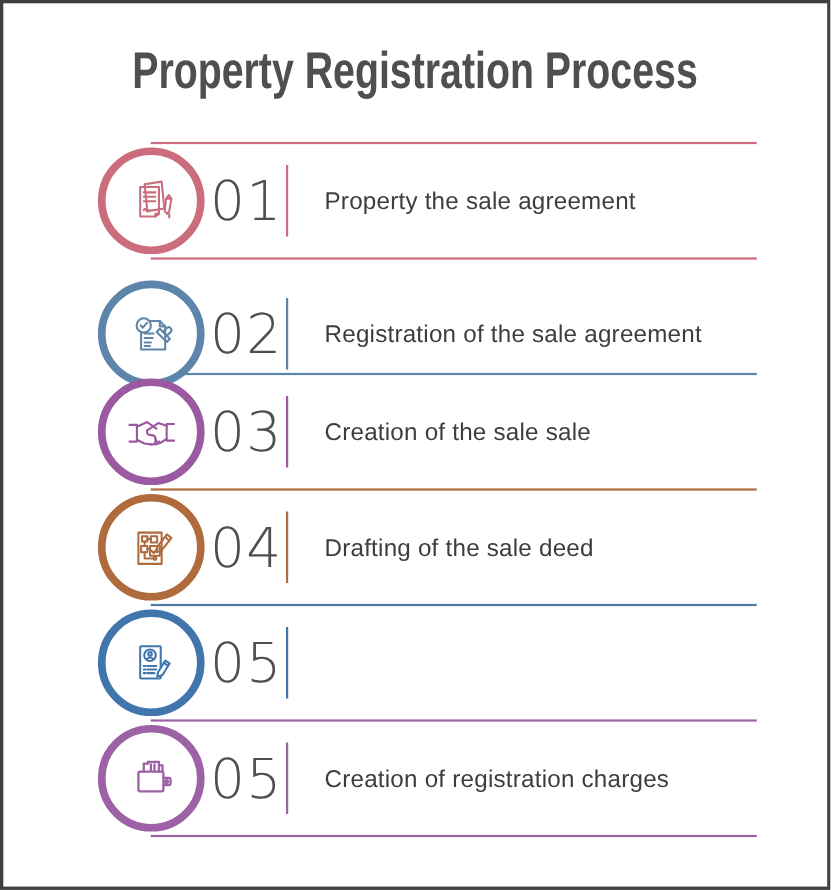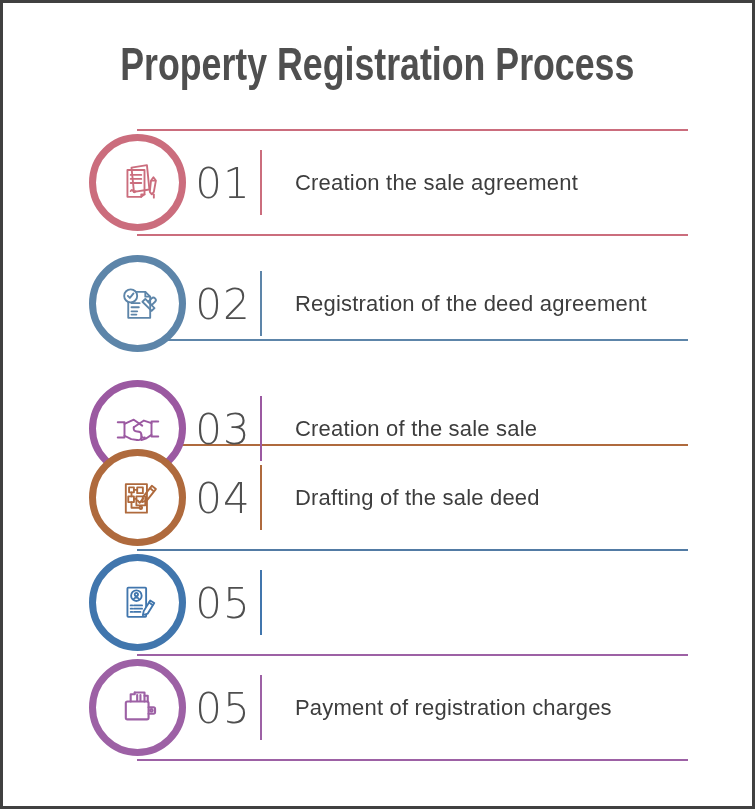--- a/index.html
+++ b/index.html
@@ -64,21 +64,21 @@
   }
   .step-number {
     position: absolute;
     left: 188px;
     top: 50%;
     transform: translateY(-50%);
     width: 64px;
     text-align: center;
     font-family: "DejaVu Sans", "Liberation Sans", sans-serif;
     font-weight: 200;
-    font-size: 42px;
+    font-size: 50px;
     color: #4f4f4f;
     letter-spacing: 1px;
   }
   .divider {
     position: absolute;
     left: 257px;
     top: 20px;
     width: 2px;
     height: 65px;
     background: var(--accent, #999);
@@ -121,21 +121,21 @@
         <line x1="23" y1="27" x2="36" y2="27"></line>
         <line x1="23" y1="32" x2="36" y2="32"></line>
         <path d="M23 42 q1.5 -3 3 0 t3 0"></path>
         <path d="M51 25 l3 4 -2.5 14 -2.5 3 -2.5 -3 1.5 -14 Z"></path>
         <line x1="49" y1="29" x2="53" y2="29"></line>
         <line x1="51.5" y1="46" x2="51.5" y2="50"></line>
       </svg>
     </div>
     <div class="step-number">01</div>
     <div class="divider"></div>
-    <div class="step-label">Creation the sale agreement</div>
+    <div class="step-label">Property the sale agreement</div>
   </div>
 
   <div class="step-row" style="top: 248px; --accent: #5d85a9;">
     <div class="circle">
       <svg width="52" height="52" viewBox="0 0 64 64" fill="none" stroke="currentColor" stroke-width="2.3" stroke-linecap="round" stroke-linejoin="round">
         <path d="M20 17 H41 L47 23 V49 H20 Z"></path>
         <path d="M41 17 V23 H47"></path>
         <line x1="24" y1="31" x2="34" y2="31"></line>
         <line x1="24" y1="36" x2="33" y2="36"></line>
         <line x1="24" y1="41" x2="31" y2="41"></line>
@@ -143,24 +143,24 @@
         <circle cx="23" cy="22" r="8" fill="#ffffff"></circle>
         <path d="M19.5 22 l2.5 2.5 4.5 -5.5"></path>
         <g transform="translate(41,37) rotate(45)">
           <path d="M-3 -14 a3 3 0 0 1 6 0 V-8 H-3 Z"></path>
           <path d="M-8 -8 H8 V-3 H-8 Z"></path>
         </g>
       </svg>
     </div>
     <div class="step-number">02</div>
     <div class="divider"></div>
-    <div class="step-label">Registration of the deed agreement</div>
-  </div>
-
-  <div class="step-row" style="top: 337px; margin-top: 36px; --accent: #9b59a1;">
+    <div class="step-label">Registration of the sale agreement</div>
+  </div>
+
+  <div class="step-row" style="top: 337px; --accent: #9b59a1;">
     <div class="circle">
       <svg width="54" height="54" viewBox="0 0 64 64" fill="none" stroke="currentColor" stroke-width="2.3" stroke-linecap="round" stroke-linejoin="round">
         <path d="M8 24 H16 V42 H8"></path>
         <path d="M56 23 H48 V41 H56"></path>
         <path d="M16 26 L27 21 L37 28"></path>
         <path d="M48 25 L39 22 L27 30"></path>
         <path d="M16 40 L24 44 L31 45"></path>
         <path d="M48 39 L42 43 L36 45"></path>
         <path d="M27 30 q-1 5 4 5 t5 4"></path>
         <path d="M31 45 q5 1 5 -4"></path>
@@ -224,16 +224,16 @@
         <line x1="31" y1="16" x2="31" y2="23"></line>
         <line x1="35" y1="16" x2="35" y2="23"></line>
         <path d="M40 17 H44 V24"></path>
         <rect x="17" y="24" width="28" height="22" rx="2"></rect>
         <path d="M45 31 H51 a2 2 0 0 1 2 2 v4 a2 2 0 0 1 -2 2 H45"></path>
         <circle cx="48.5" cy="35" r="1.6"></circle>
       </svg>
     </div>
     <div class="step-number">05</div>
     <div class="divider"></div>
-    <div class="step-label">Payment of registration charges</div>
+    <div class="step-label">Creation of registration charges</div>
   </div>
 
 </div>
 
 </body></html>

